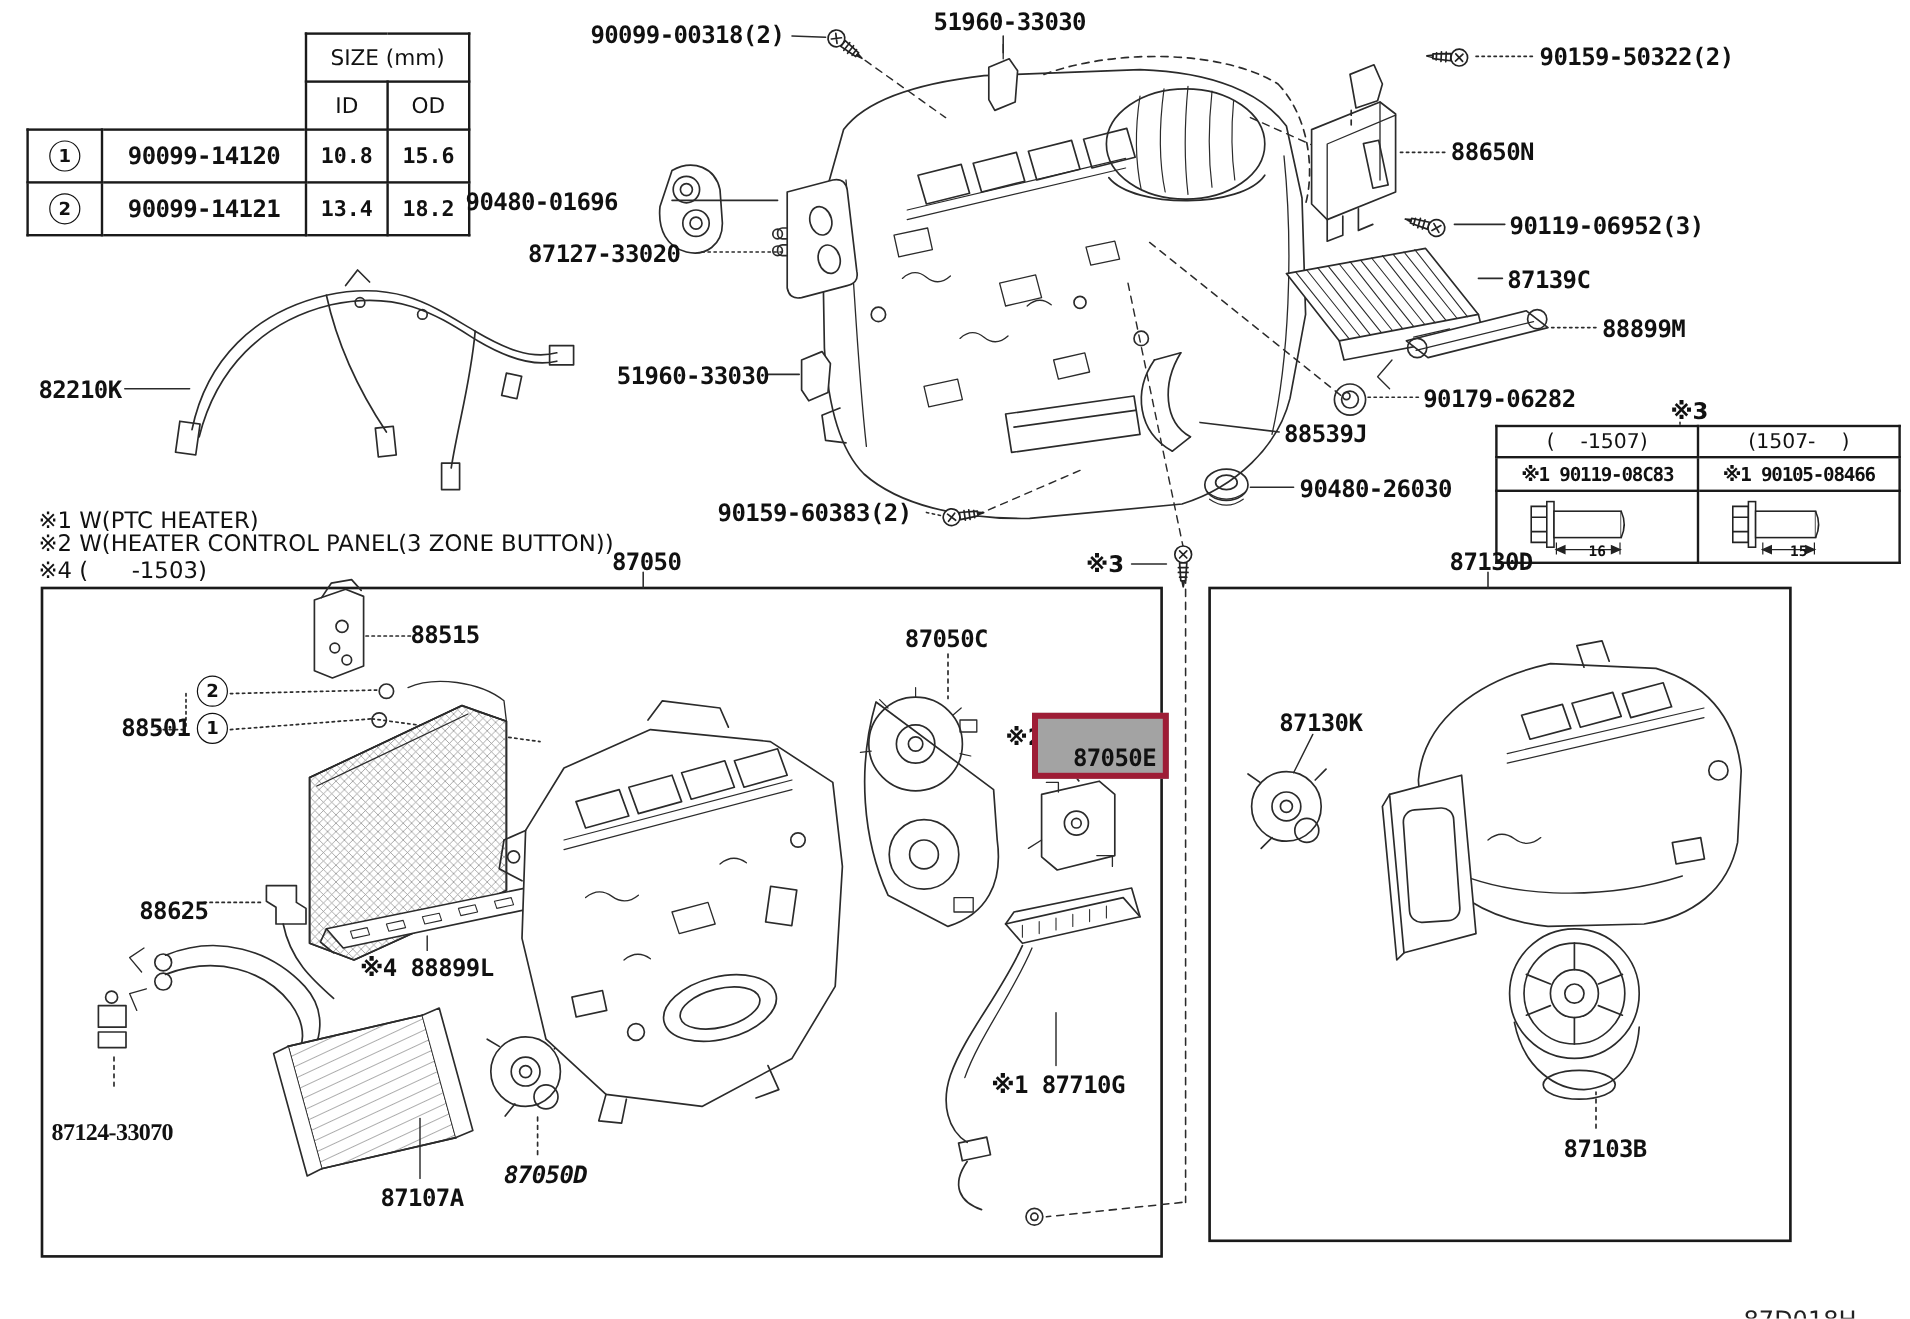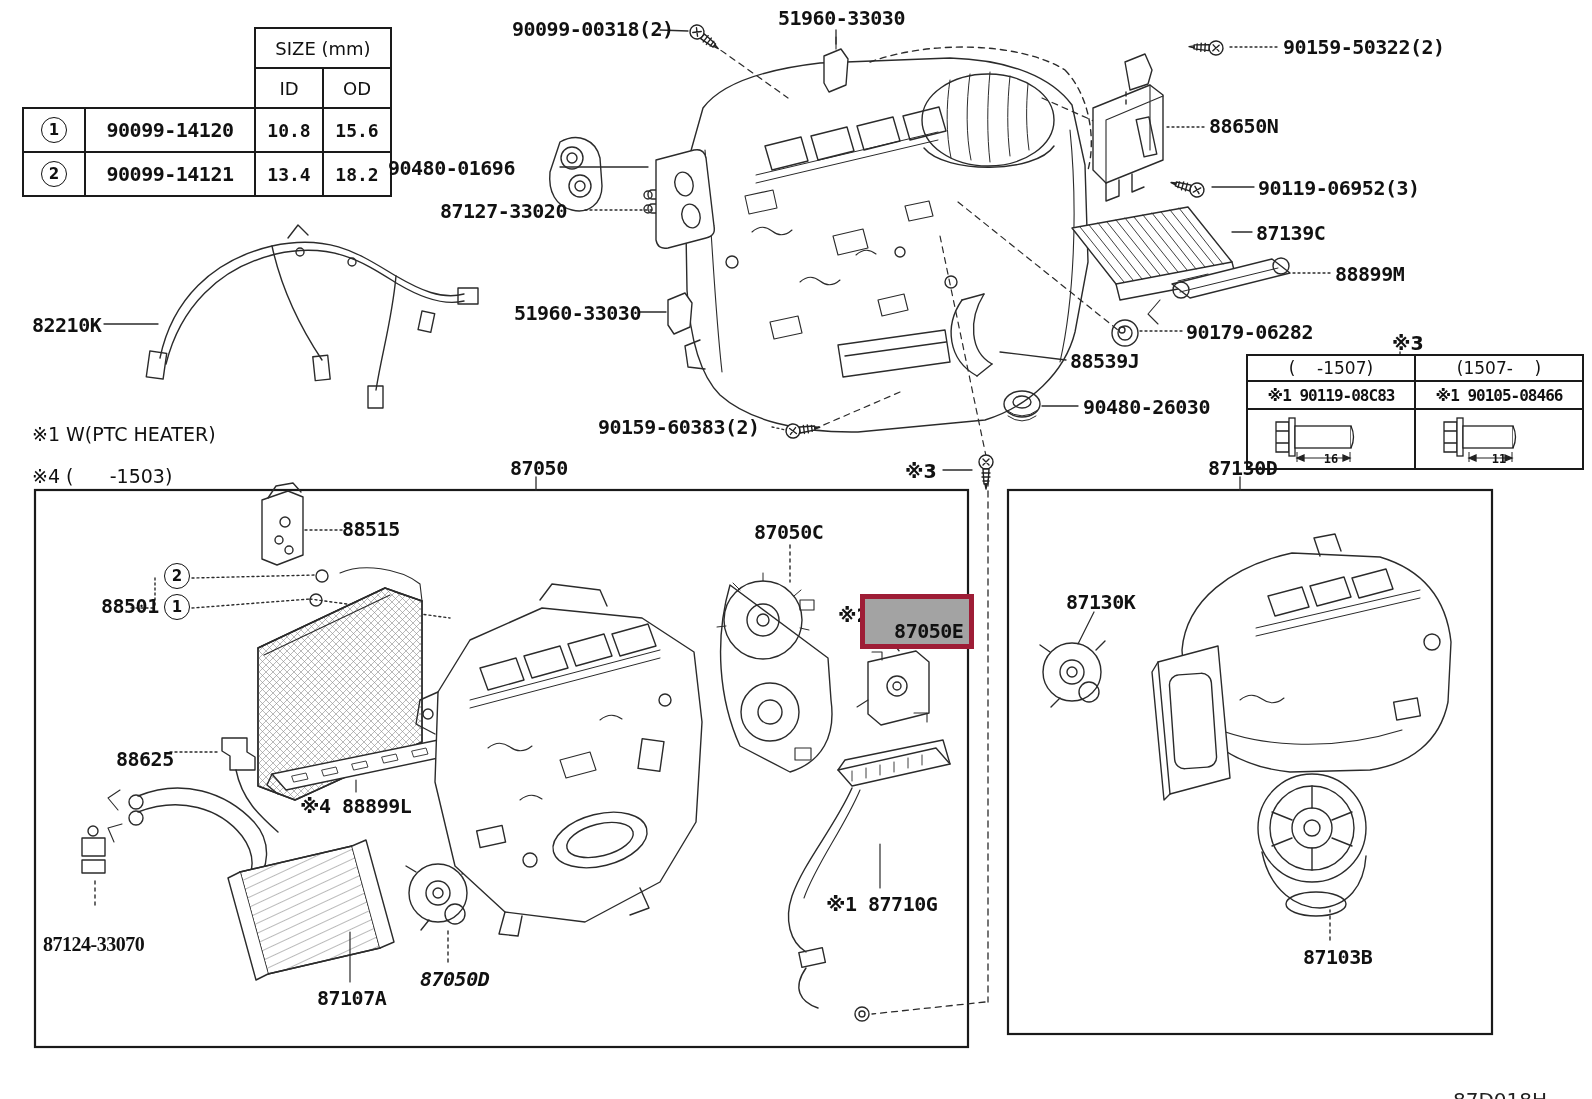--- a/index.html
+++ b/index.html
@@ -368,30 +368,31 @@
         <g stroke="#222" fill="#fff" stroke-width="1.3">
           <path d="M10,10 h13 v30 h-13 Z M10,19 h13 M10,31 h13"></path>
           <rect x="23" y="6" width="6" height="38"></rect>
           <rect x="29" y="14" width="50" height="22"></rect>
           <path d="M79,14 q5,11 0,22"></path>
           <path d="M35,40 v10 M78,40 v10" stroke-width="1"></path>
           <path d="M35,46 H78" stroke-width="1"></path>
           <path d="M35,46 l7,-3 v6 Z M78,46 l-7,-3 v6 Z" fill="#222"></path>
         </g>
       </svg>
-      <span class="boltdim">11</span>
+      <span class="boltdim">15</span>
     </td>
   </tr>
 </tbody>
     </table>
 
 <div class="nt" style="left:32px;top:424px;">※1 W(PTC HEATER)</div>
+<div class="nt" style="left:32px;top:443px;">※2 W(HEATER CONTROL PANEL(3 ZONE BUTTON))</div>
 <div class="nt" style="left:32px;top:466px;">※4 (      -1503)</div>
 
-<div class="pl" style="left:492px;top:19px;margin-left:20px;">90099-00318(2)</div>
+<div class="pl" style="left:492px;top:19px;">90099-00318(2)</div>
 <div class="pl" style="left:778px;top:8px;">51960-33030</div>
 <div class="pl" style="left:1283px;top:37px;">90159-50322(2)</div>
 <div class="pl" style="left:1209px;top:116px;">88650N</div>
 <div class="pl" style="left:388px;top:158px;">90480-01696</div>
 <div class="pl" style="left:440px;top:201px;">87127-33020</div>
 <div class="pl" style="left:1258px;top:178px;">90119-06952(3)</div>
 <div class="pl" style="left:1256px;top:223px;">87139C</div>
 <div class="pl" style="left:1335px;top:264px;">88899M</div>
 <div class="pl" style="left:32px;top:315px;">82210K</div>
 <div class="pl" style="left:514px;top:303px;">51960-33030</div>

